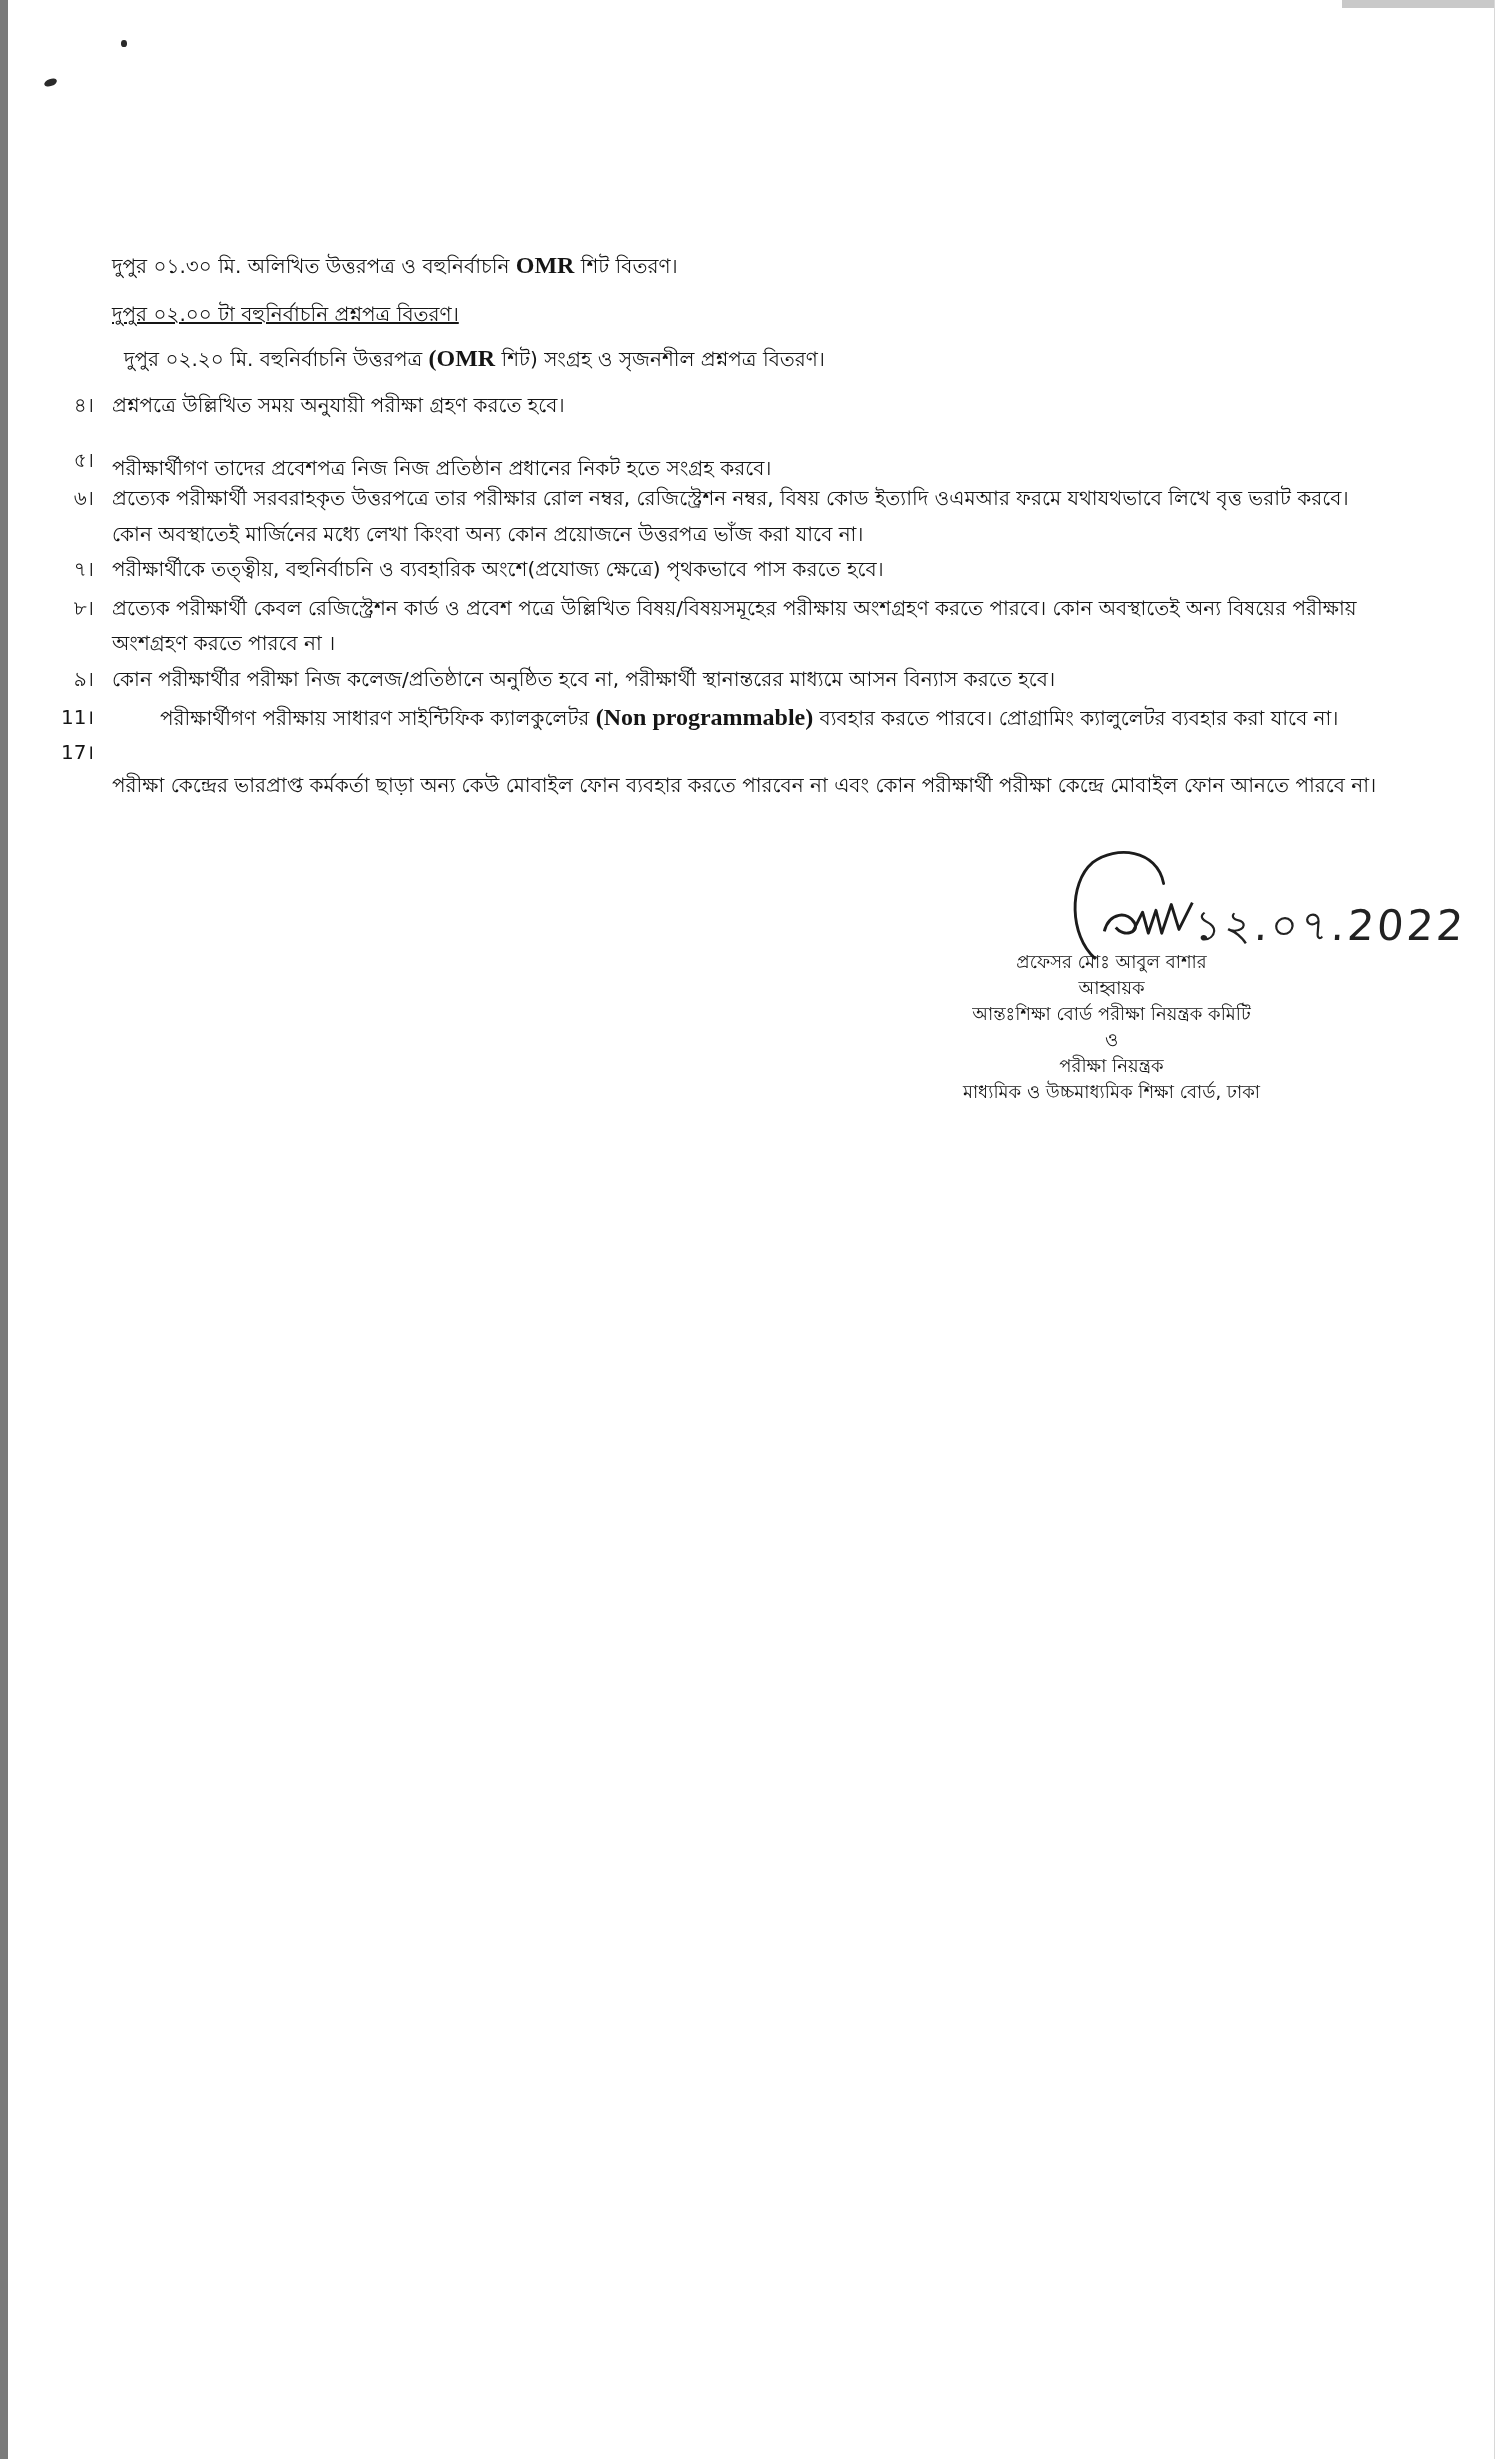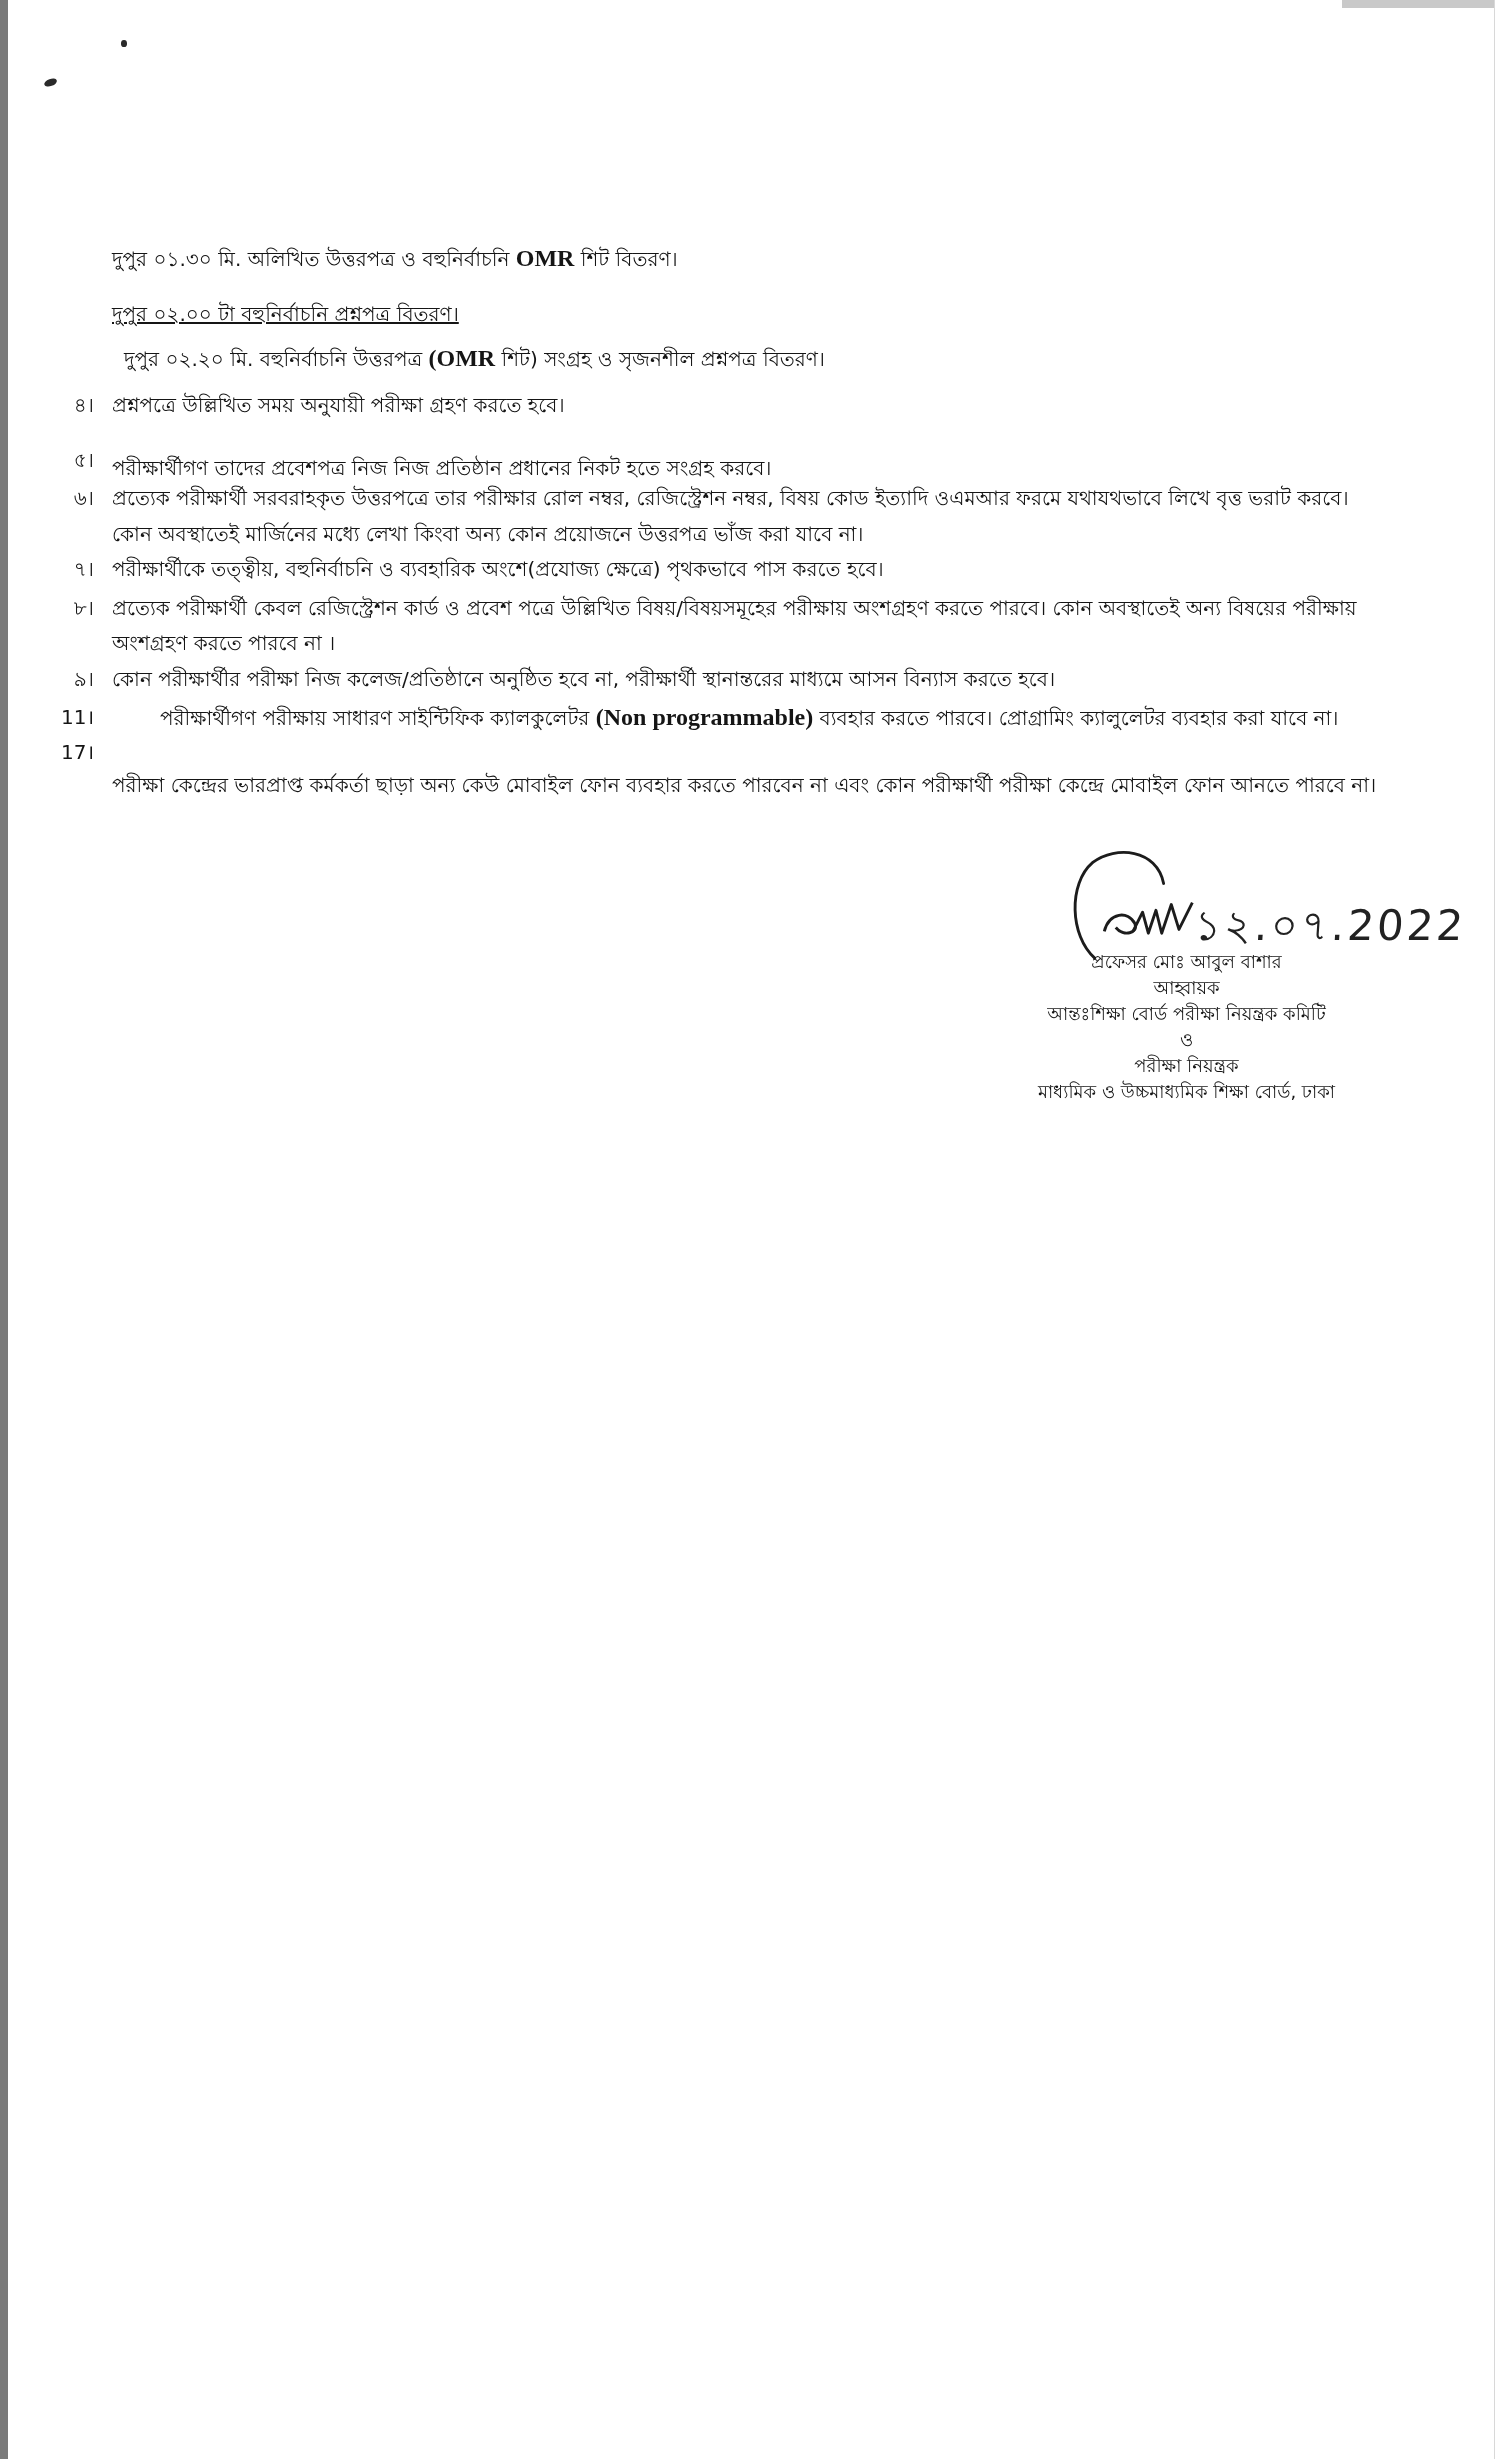--- a/index.html
+++ b/index.html
@@ -18,40 +18,40 @@
     position: absolute; white-space: nowrap;
     font-size: 20px; line-height: 27px; height: 27px;
   }
   .num {
     position: absolute; white-space: nowrap;
     font-size: 20px; line-height: 27px; text-align: right; width: 46px; left: 48px;
   }
   .latin { font-family: "Liberation Serif", "DejaVu Serif", serif; font-weight: bold; font-size: 24px; }
 
   .sig-block {
-    position: absolute; left: 985px; width: 403px; text-align: center;
+    position: absolute; left: 910px; width: 403px; text-align: center;
   }
   .sig-line { font-size: 18px; line-height: 26px; white-space: nowrap; }
   .sig-date {
     position: absolute; left: 1194px; top: 893px; white-space: nowrap;
     font-family: "DejaVu Sans", sans-serif; font-size: 42px; letter-spacing: 2.9px;
     color: #222; transform: skewX(-4deg);
   }
   .sig-scrawl { position: absolute; left: 1066px; top: 845px; }
 </style>
 </head>
 <body>
 
 <div class="edge-left"></div>
 <div class="edge-top-right"></div>
 <div class="edge-right"></div>
 <div class="speck" style="left:44px;top:79px;width:13.4px;height:6.7px;transform:rotate(-20deg);"></div>
 <div class="speck" style="left:121px;top:40px;width:5.8px;height:6.7px;"></div>
 
-<div class="line" style="left:112px;top:245px;">
+<div class="line" style="left:112px;top:252px;">
   <span>দুপুর ০১.৩০ মি. অলিখিত উত্তরপত্র ও বহুনির্বাচনি </span><span class="latin">OMR</span><span> শিট বিতরণ।</span>
 </div>
 <div class="line" style="left:112px;top:301px;text-decoration:underline;">
   <span>দুপুর ০২.০০ টা বহুনির্বাচনি প্রশ্নপত্র বিতরণ।</span>
 </div>
 <div class="line" style="left:112px;top:345px;margin-left:12px;">
   <span>দুপুর ০২.২০ মি. বহুনির্বাচনি উত্তরপত্র </span><span class="latin">(OMR</span><span> শিট) সংগ্রহ ও সৃজনশীল প্রশ্নপত্র বিতরণ।</span>
 </div>
 
 <div class="num" style="top:392px;">৪।</div>

